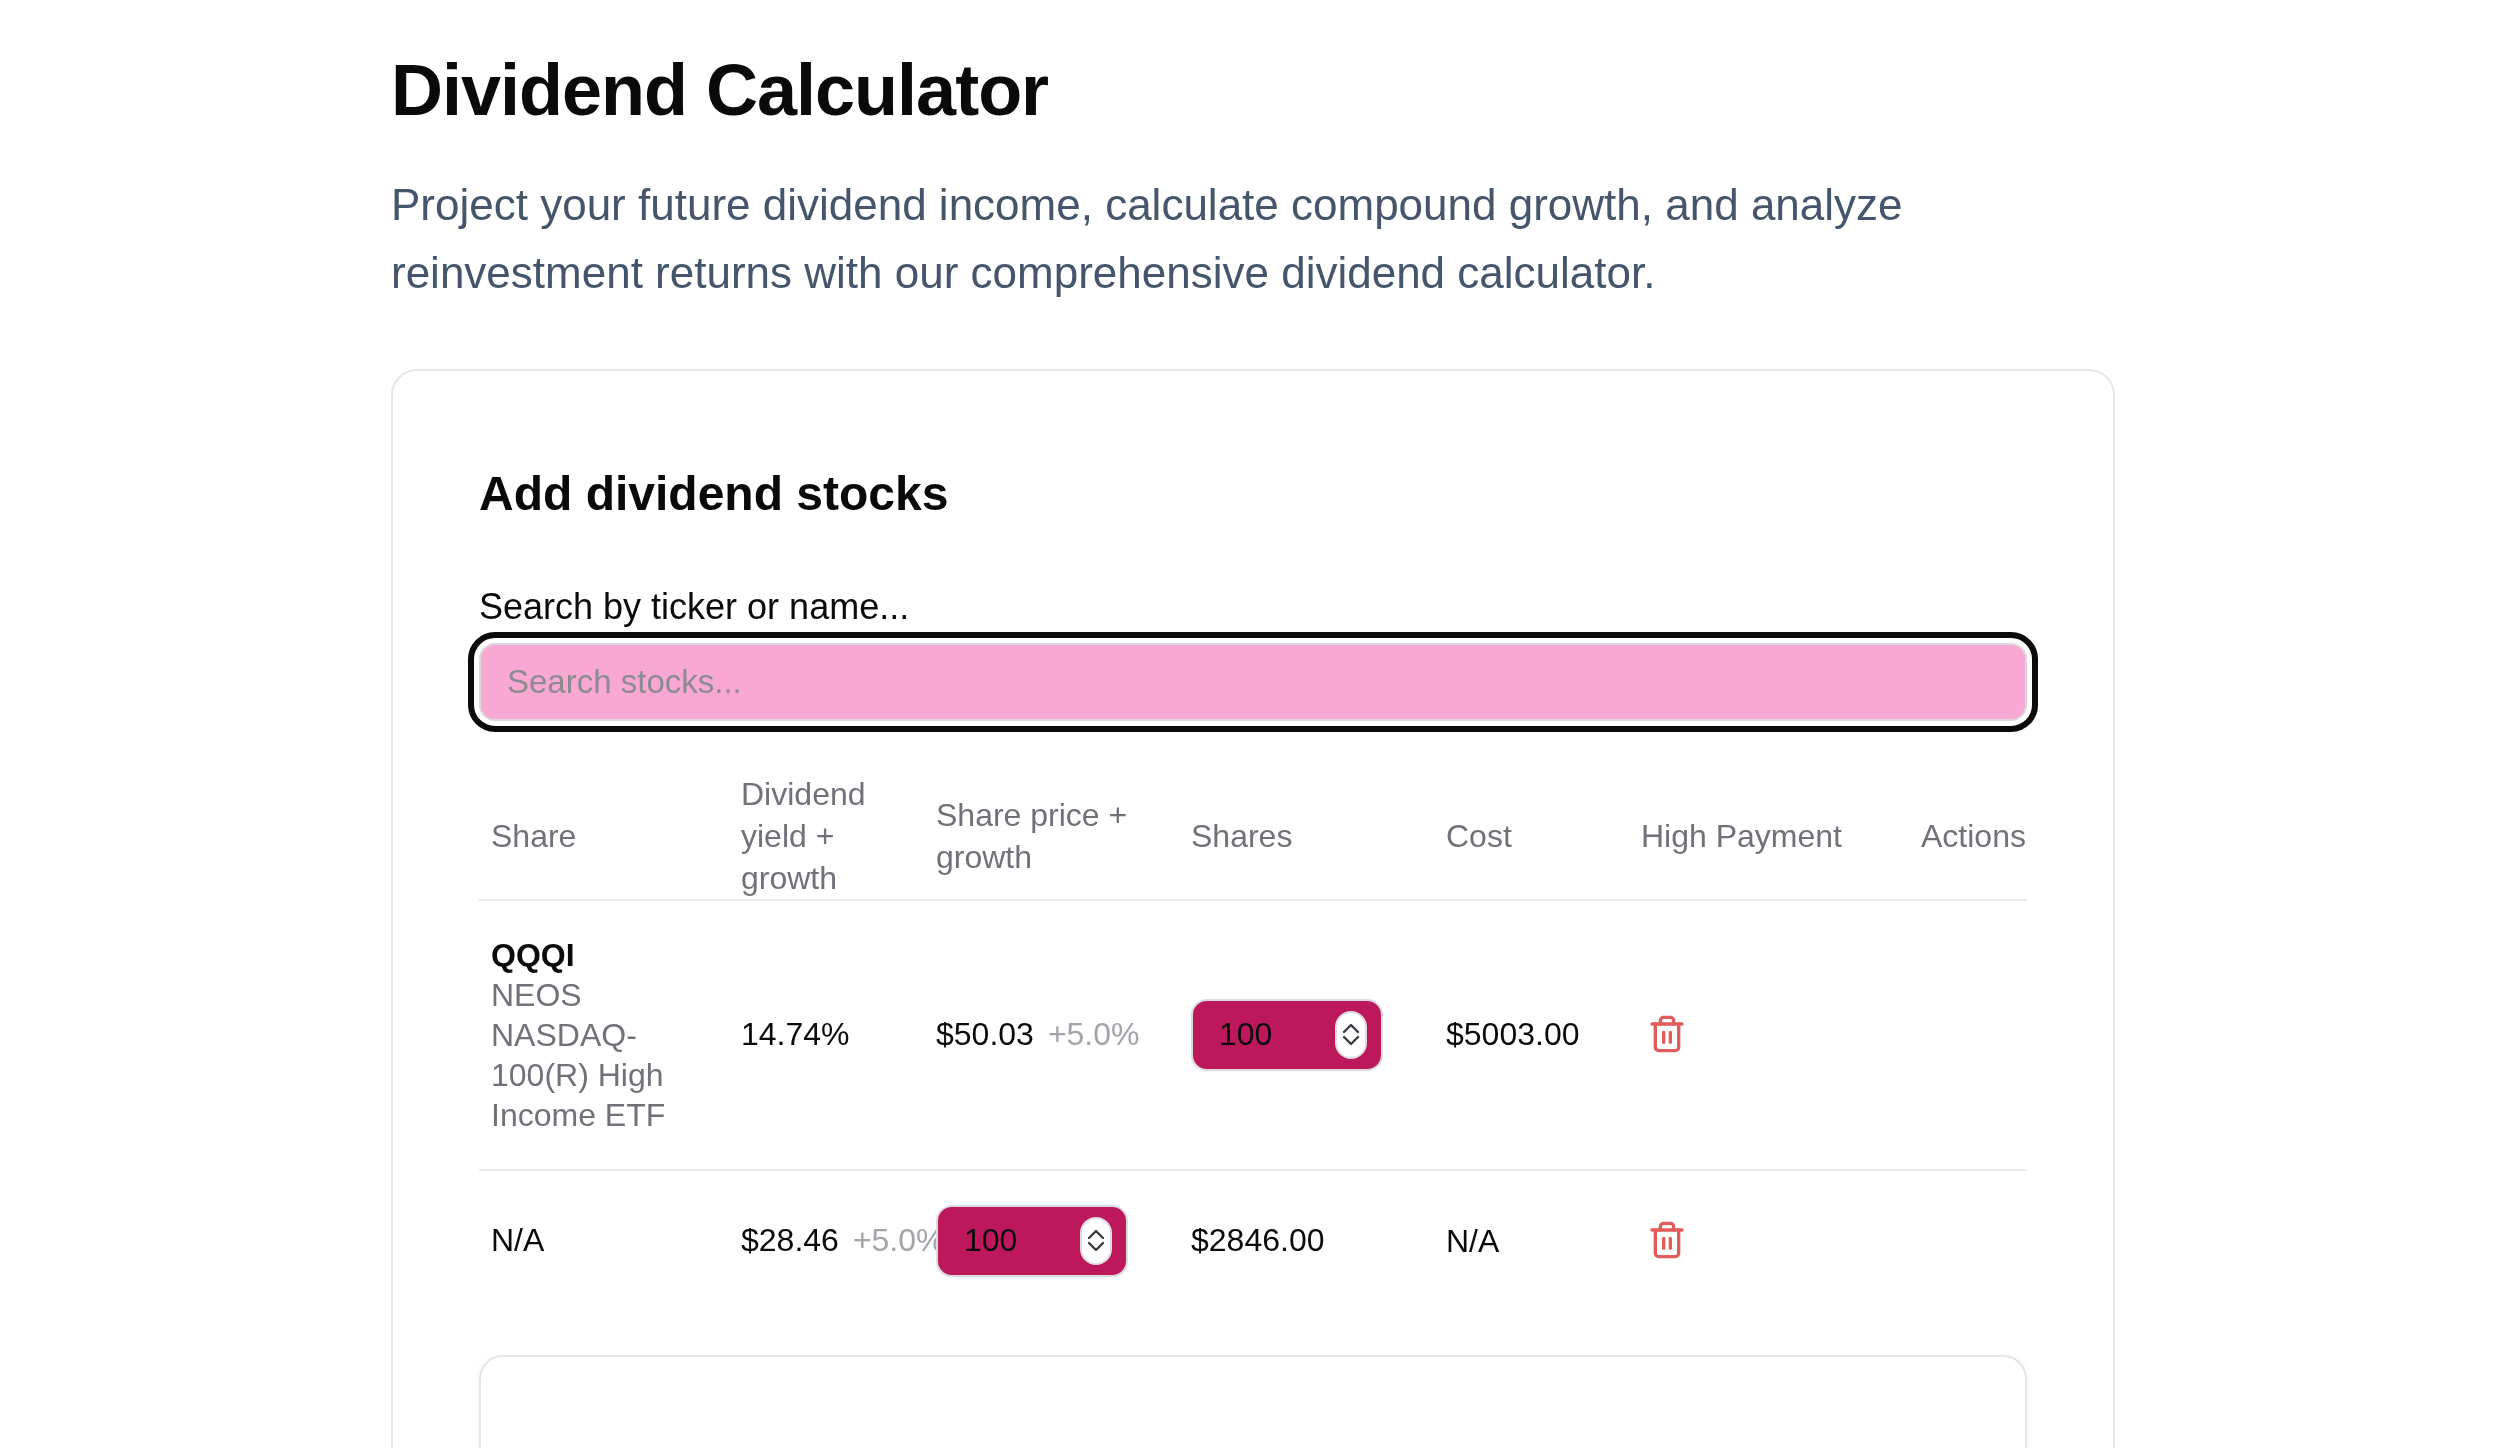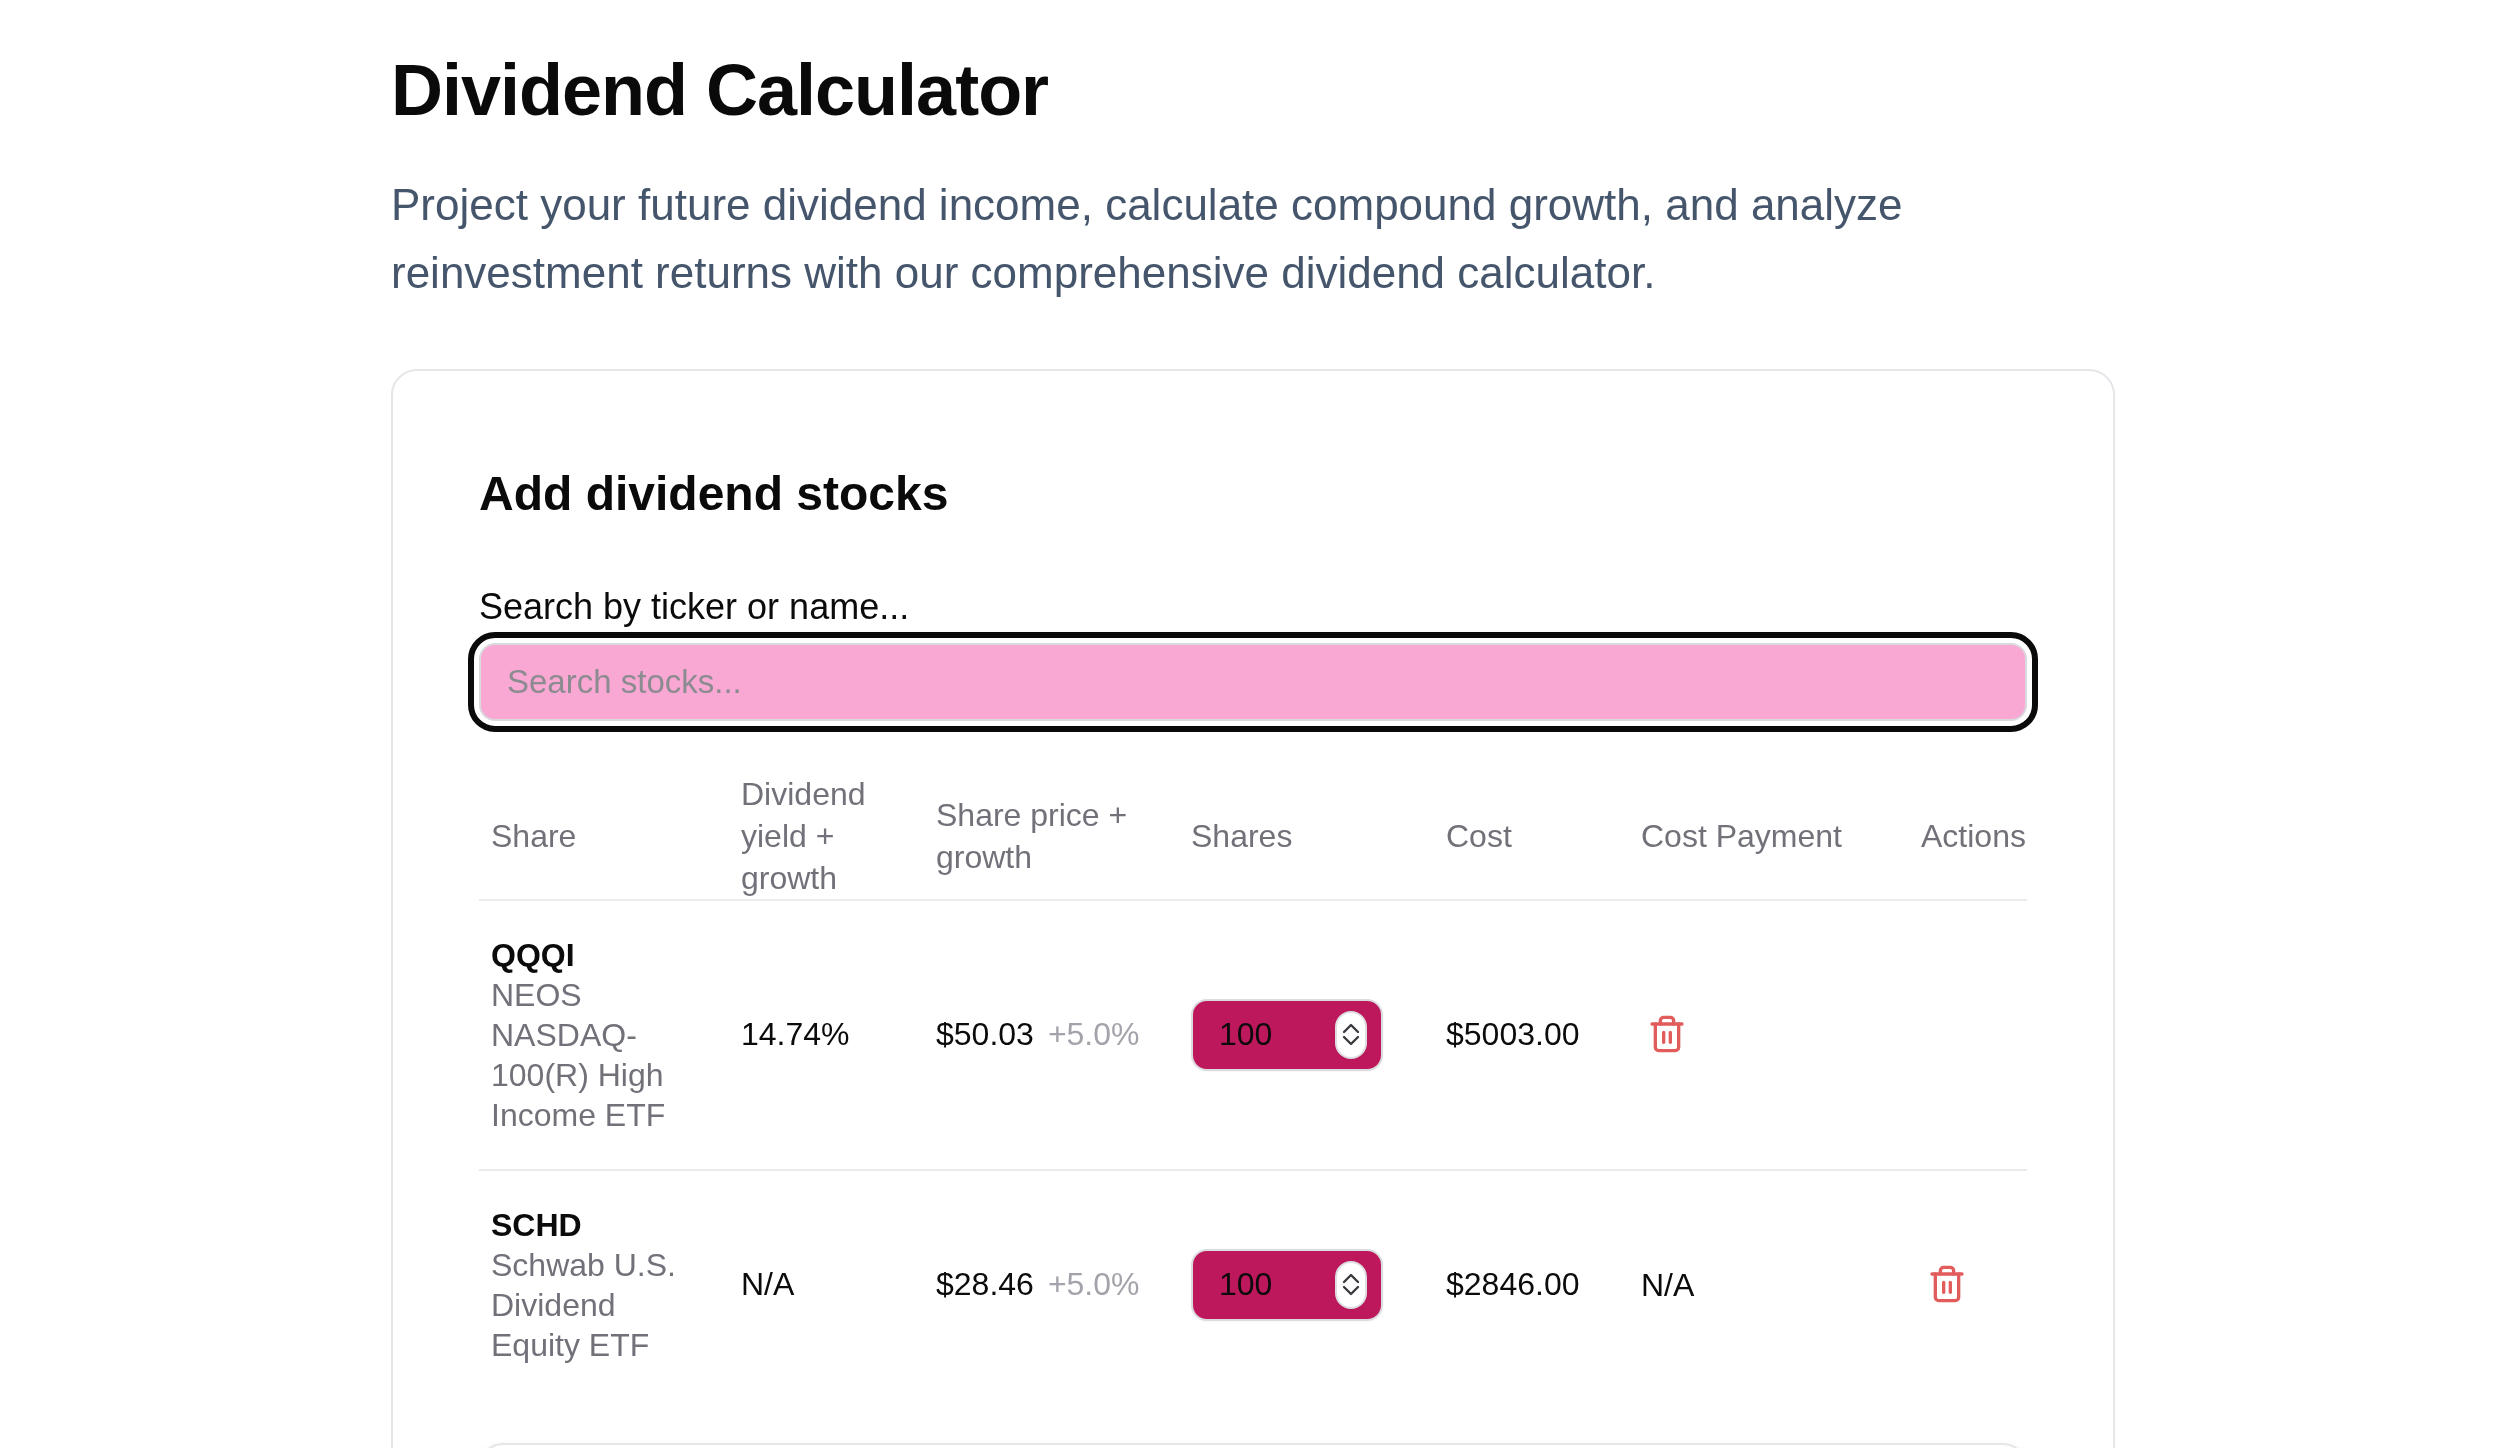--- a/index.html
+++ b/index.html
@@ -170,21 +170,21 @@
       <div class="trow thead">
         <div class="cell">Share</div>
         <div class="cell h-yield">
           <span class="hwrap">Dividend yield + growth</span>
         </div>
         <div class="cell h-price">
           <span class="hwrap">Share price + growth</span>
         </div>
         <div class="cell">Shares</div>
         <div class="cell">Cost</div>
-        <div class="cell">Cost Payment</div>
+        <div class="cell">High Payment</div>
         <div class="cell">Actions</div>
       </div>
 
       <div class="trow data-row bordered">
         <div class="cell stock-cell">
           <div class="ticker">QQQI</div>
           <div class="stock-name">NEOS NASDAQ-100(R) High Income ETF</div>
         </div>
         <div class="cell">14.74%</div>
         <div class="cell price-cell">
@@ -211,24 +211,20 @@
               <path d="M19 6v14a2 2 0 0 1-2 2H7a2 2 0 0 1-2-2V6"></path>
               <path d="M8 6V4a2 2 0 0 1 2-2h4a2 2 0 0 1 2 2v2"></path>
               <line x1="10" y1="11" x2="10" y2="17"></line>
               <line x1="14" y1="11" x2="14" y2="17"></line>
             </svg>
           </button>
         </div>
       </div>
 
       <div class="trow data-row">
-        <div class="cell stock-cell">
-          <div class="ticker">SCHD</div>
-          <div class="stock-name">Schwab U.S. Dividend Equity ETF</div>
-        </div>
         <div class="cell">N/A</div>
         <div class="cell price-cell">
           <span>$28.46</span><span class="growth muted-light">+5.0%</span>
         </div>
         <div class="cell">
           <div class="shares-box">
             <input type="text" class="shares-input" value="100" style="">
             <div class="stepper">
               <svg width="18" height="11" viewBox="0 0 18 11" fill="none">
                   <path d="M2 9 L9 2 L16 9" stroke="#3a3a40" stroke-width="2.4" stroke-linecap="round" stroke-linejoin="round"></path>

